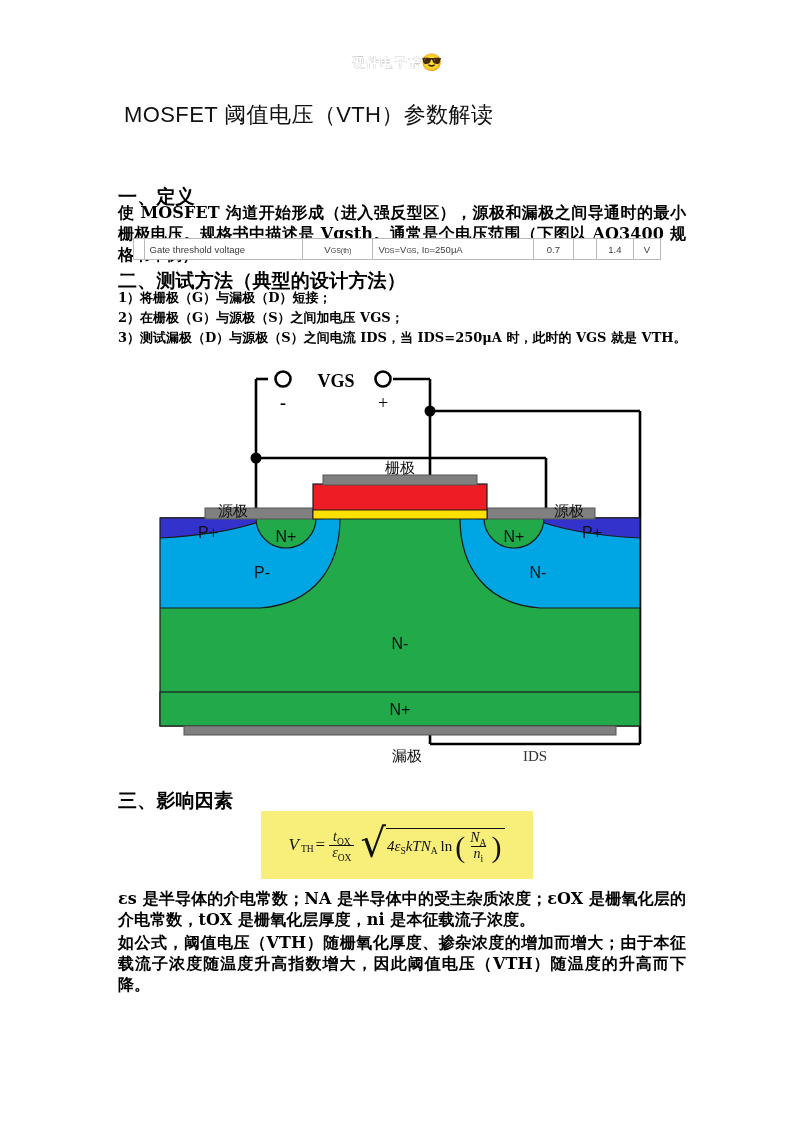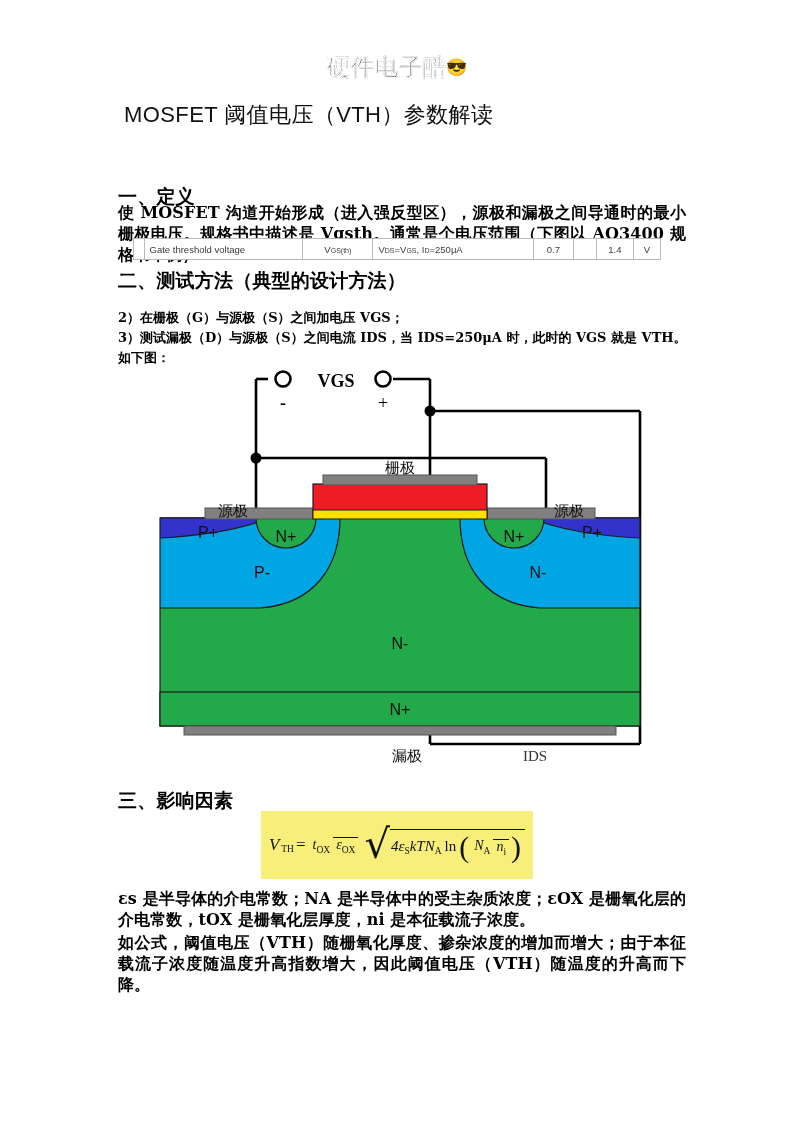--- a/index.html
+++ b/index.html
@@ -14,21 +14,21 @@
   }
   .page{position:relative;width:794px;height:1123px;}
 
   
   .watermark{
     position:absolute;top:52px;left:0;width:794px;
     text-align:center;
   }
   .wm-text{
     font-family:"DejaVu Sans", sans-serif;
-    font-size:23px;font-weight:bold;letter-spacing:1px;
+    font-size:13px;font-weight:bold;letter-spacing:1px;
     color:#1a1a1a;
     -webkit-text-stroke:0.4px #fff;
     text-shadow:0.8px 0 0 #fff,-0.8px 0 0 #fff,0 0.8px 0 #fff,0 -0.8px 0 #fff;
     display:inline-block;vertical-align:middle;
   }
   .wm-emoji{font-size:17px;display:inline-block;vertical-align:middle;margin-left:-1px;}
 
   
   .doc-title{
     position:absolute;top:100px;left:124px;
@@ -97,21 +97,21 @@
     background:#f7ef7a;
     display:flex;align-items:center;justify-content:center;
   }
   .formula{
     font-family:"Liberation Serif", serif;
     font-size:17px;color:#111;
     display:flex;align-items:center;gap:2px;
   }
   .f-italic{font-style:italic;}
   .f-sub{font-size:9.5px;position:relative;top:4px;font-style:normal;}
-  .frac{display:inline-flex;align-items:center;
+  .frac{display:inline-flex;flex-direction:column;align-items:center;
         vertical-align:middle;margin:0 2px;line-height:1.05;}
   .frac .num{padding:0 3px;font-size:14px;}
   .frac .den{padding:0 3px;border-top:1px solid #111;font-size:14px;}
   .radical{display:inline-flex;align-items:stretch;margin-left:2px;}
   .rad-sign{font-size:40px;line-height:0.78;font-family:"DejaVu Serif",serif;}
   .rad-body{border-top:1.3px solid #111;padding:2px 4px 0 1px;
             display:flex;align-items:center;font-size:15px;}
   .paren{font-size:30px;line-height:0.7;font-family:"Liberation Serif",serif;}
 </style>
 </head>
@@ -144,23 +144,23 @@
         <span class="ds-sub">D</span>
         <span> =250μA</span>
     </div>
     <div class="ds-cell ds-c4">0.7</div>
     <div class="ds-cell ds-c5"></div>
     <div class="ds-cell ds-c6">1.4</div>
     <div class="ds-cell ds-c7 last">V</div>
   </div>
 
   <div class="sec-head" style="top:268px;">二、测试方法（典型的设计方法）</div>
+  <div class="line" style="top:287px;">1）将栅极（G）与漏极（D）短接；</div>
   <div class="line" style="top:307px;">2）在栅极（G）与源极（S）之间加电压 VGS；</div>
   <div class="line" style="top:327px;">3）测试漏极（D）与源极（S）之间电流 IDS，当 IDS=250μA 时，此时的 VGS 就是 VTH。</div>
-  <div class="line" style="top:347px;">如下图：</div>
 
   <div class="diagram">
     <svg width="500" height="412" viewBox="0 0 500 412" xmlns="http://www.w3.org/2000/svg">
       <defs>
         <clipPath id="bodyClip">
             <rect x="10" y="150" width="480" height="210"></rect>
           </clipPath>
       </defs>
 
       <g stroke="#000" stroke-width="2.6" fill="none">

